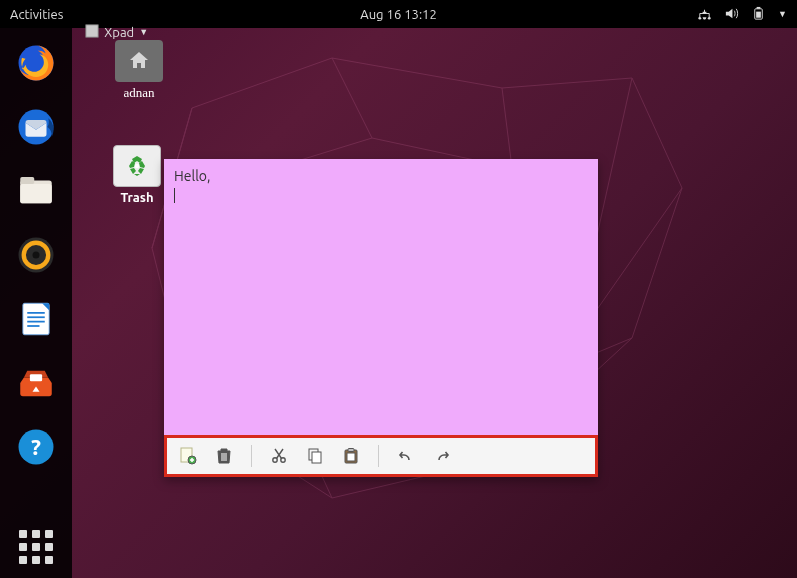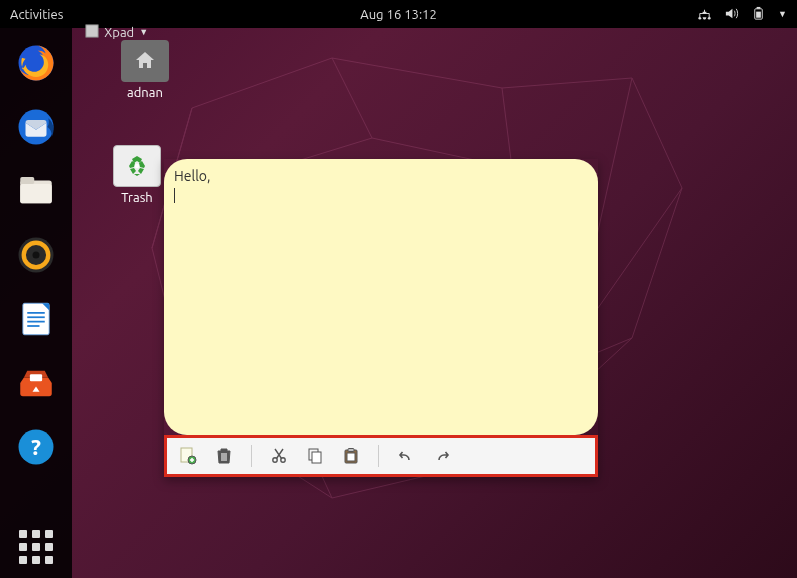--- a/index.html
+++ b/index.html
@@ -67,25 +67,24 @@
   .trash-glyph  { background:#eee; border:1px solid #bbb; }
   .trash-glyph svg { width:24px; height:24px; }
   
   #note {
     position:absolute; left:92px; top:131px;
     width:434px; height:318px;
     display:flex; flex-direction:column;
     box-shadow:0 4px 10px rgba(0,0,0,.35);
   }
   #note .paper {
-    flex:1; background:#fef9c3;
+    flex:1; background:#f0abfc;
     color:#333; font-size:14px;
     padding:8px 10px; line-height:1.35;
     position:relative;
-    border-radius:23px;
   }
   #note .cursor {
     display:inline-block; width:0; height:15px;
     border-left:1px solid #333;
     vertical-align:text-bottom;
   }
   #note .toolbar {
     height:42px; background:#f5f5f5;
     border:3px solid #d72a1c; border-top-width:3px;
     display:flex; align-items:center;
@@ -218,30 +217,30 @@
 <div id="desktop">
 
   <svg id="wallpaper-art" viewBox="0 0 725 550" preserveAspectRatio="xMidYMid slice">
     <g stroke="#c06090" stroke-width="1" fill="none">
       <path d="M120 80 L260 30 L430 60 L560 50 L610 160 L560 310 L430 430 L260 470 L120 380 L80 220 Z"></path>
       <path d="M170 150 L300 110 L440 140 L520 230 L470 360 L320 410 L190 340 L150 230 Z"></path>
       <path d="M260 30 L300 110 M430 60 L440 140 M560 50 L520 230 M610 160 L470 360 M560 310 L320 410 M430 430 L190 340 M260 470 L150 230 M120 380 L170 150 M80 220 L120 80"></path>
     </g>
   </svg>
 
-  <div class="desk-icon" style="left:38px; top:12px;">
+  <div class="desk-icon" style="left:32px; top:12px;font-family:Liberation Serif, serif;">
     <div class="glyph folder-glyph">
       <svg viewBox="0 0 24 24">
           <path d="M12 3l9 8h-3v8h-4v-5h-4v5H6v-8H3z"></path>
         </svg>
     </div>
     <div>adnan</div>
   </div>
 
-  <div class="desk-icon" style="left:30px; top:117px;">
+  <div class="desk-icon" style="left:30px; top:117px;font-weight:bold;">
     <div class="glyph trash-glyph">
       <svg viewBox="0 0 24 24">
           <path fill="#3aa03a" d="M7 5l5-3 5 3-2 4-3-2-3 2zM4 12l3-5 3 2-1 4-4 1zM20 12l-3-5-3 2 1 4 4 1zM8 20l-3-5 4-1 2 3zM16 20l3-5-4-1-2 3zM12 22l-3-2h6z"></path>
           <circle cx="12" cy="12" r="2.2" fill="#fff"></circle>
         </svg>
     </div>
     <div>Trash</div>
   </div>
 
   <div id="note">

